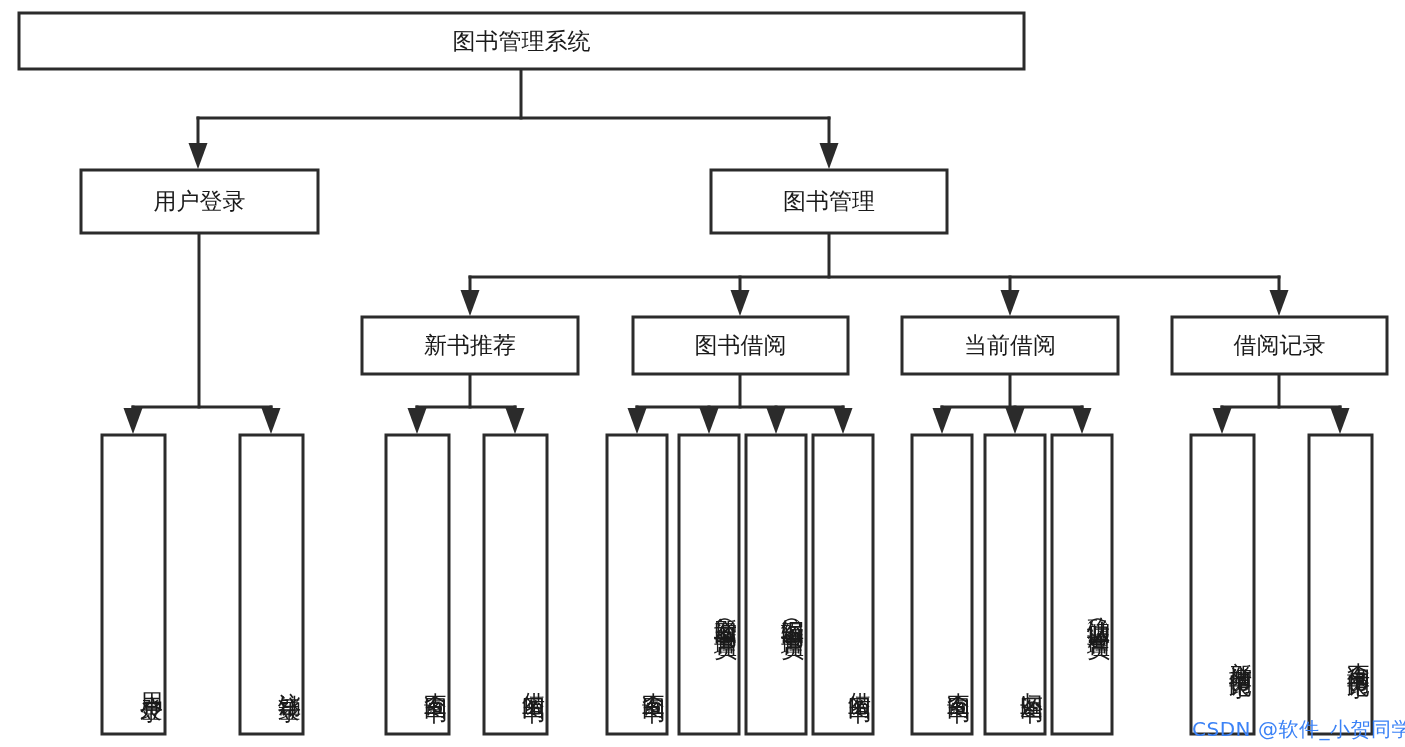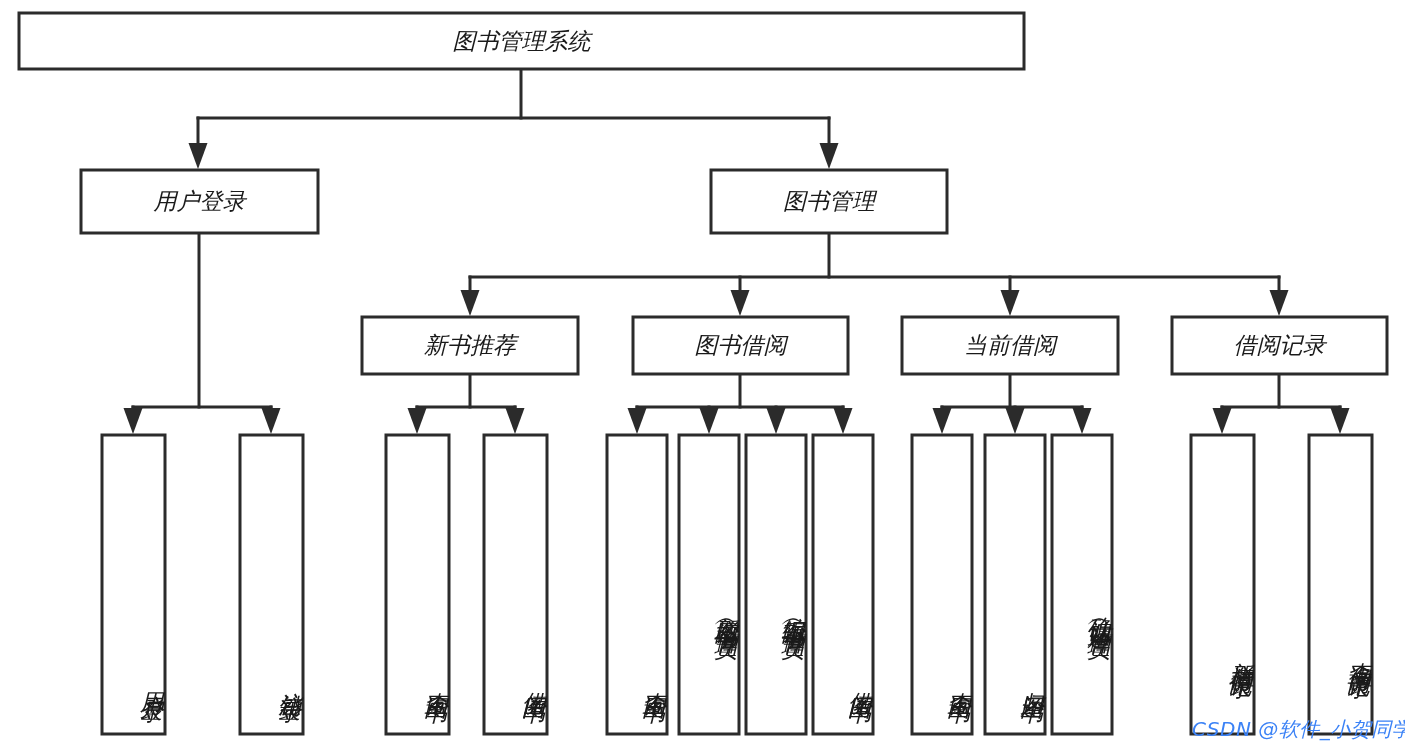--- a/index.html
+++ b/index.html
@@ -12,21 +12,20 @@
     width: 1405px;
     height: 747px;
     font-family: "DejaVu Sans", "Liberation Sans", sans-serif;
     overflow: hidden;
   }
   #diagram-root {
     position: relative;
     width: 1405px;
     height: 635px;
     background: #ffffff;
-    font-style: italic;
   }
   svg.diagram-canvas {
     position: absolute;
     left: 0;
     top: 0;
     width: 1405px;
     height: 747px;
   }
   .node-box {
     fill: #ffffff;

